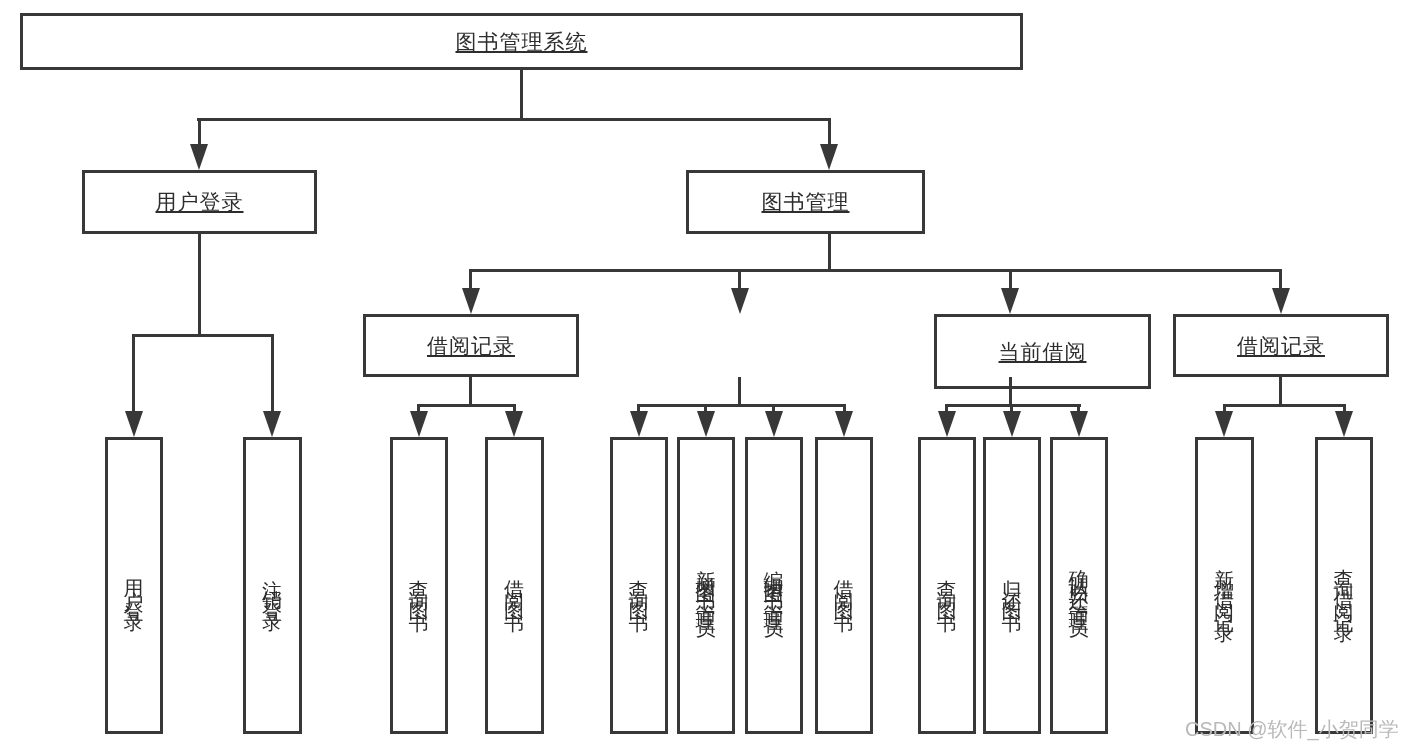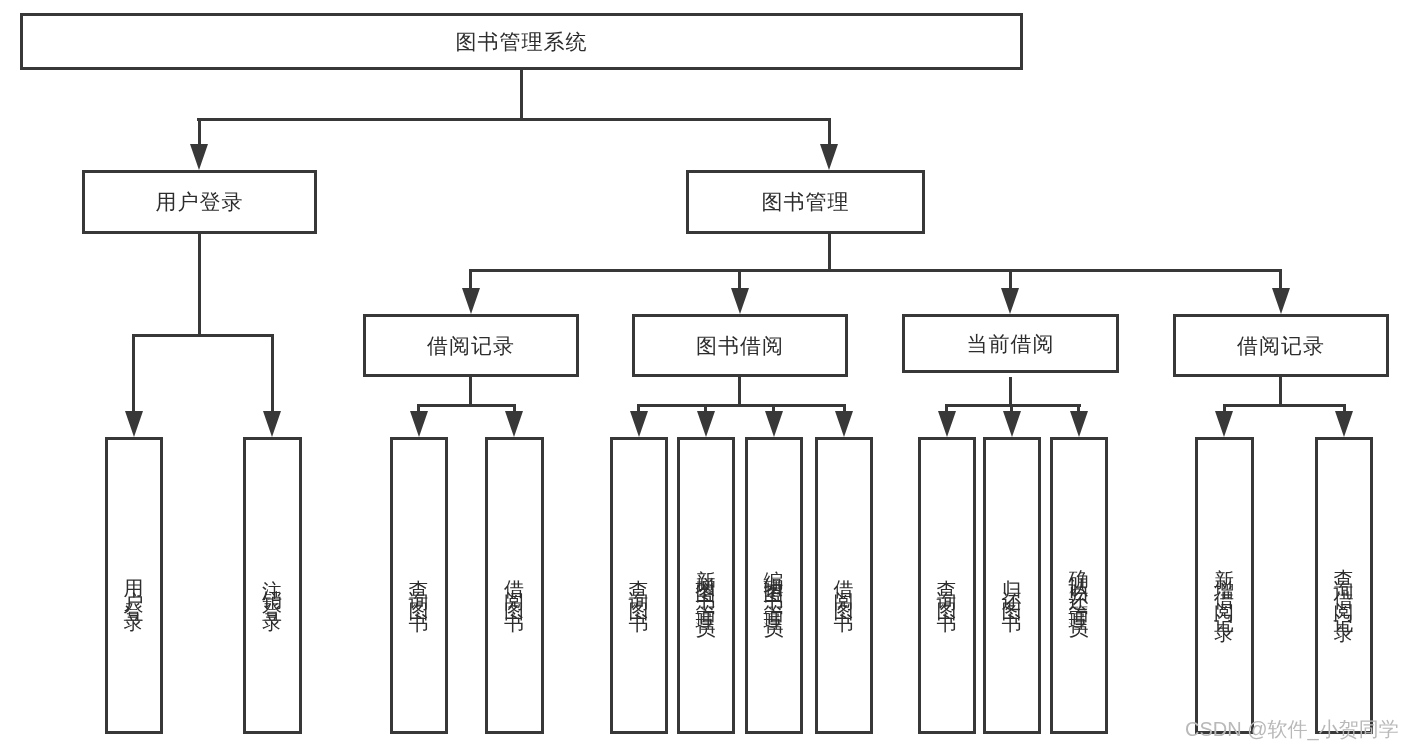--- a/index.html
+++ b/index.html
@@ -21,21 +21,21 @@
     overflow: hidden;
   }
   .box {
     position: absolute;
     background: var(--box-fill);
     border: 3px solid var(--line);
     display: flex;
     align-items: center;
     justify-content: center;
   }
-  .box-h { font-size: 21px; letter-spacing: 1px; }
+  .box-h { font-size: 21px; letter-spacing: 1px; text-decoration: underline; }
   .box-leaf { font-size: 20px; }
   .v-text {
     writing-mode: vertical-rl;
     text-orientation: mixed;
     letter-spacing: 11px;
     line-height: 1;
     max-height: 284px;
   }
   .vl { position: absolute; width: 3px; background: var(--line); }
   .hl { position: absolute; height: 3px; background: var(--line); }
@@ -70,25 +70,22 @@
   </div>
 
   <div class="box box-h" style="left:686px;top:170px;width:239px;height:64px">
     <span>图书管理</span>
   </div>
 
   <div class="box box-h" style="left:363px;top:314px;width:216px;height:63px">
     <span>借阅记录</span>
   </div>
 
-  <div class="box box-h" style="left:632px;top:314px;width:216px;height:63px">
-    <span>图书借阅</span>
-  </div>
-
-  <div class="box box-h" style="left:902px;top:314px;width:217px;height:59px">
+
+  <div class="box box-h" style="left:934px;top:314px;width:217px;height:75px">
     <span>当前借阅</span>
   </div>
 
   <div class="box box-h" style="left:1173px;top:314px;width:216px;height:63px">
     <span>借阅记录</span>
   </div>
 
   <div class="box box-leaf" style="left:105px;top:437px;width:58px;height:297px">
     <span class="v-text">用户登录</span>
   </div>

